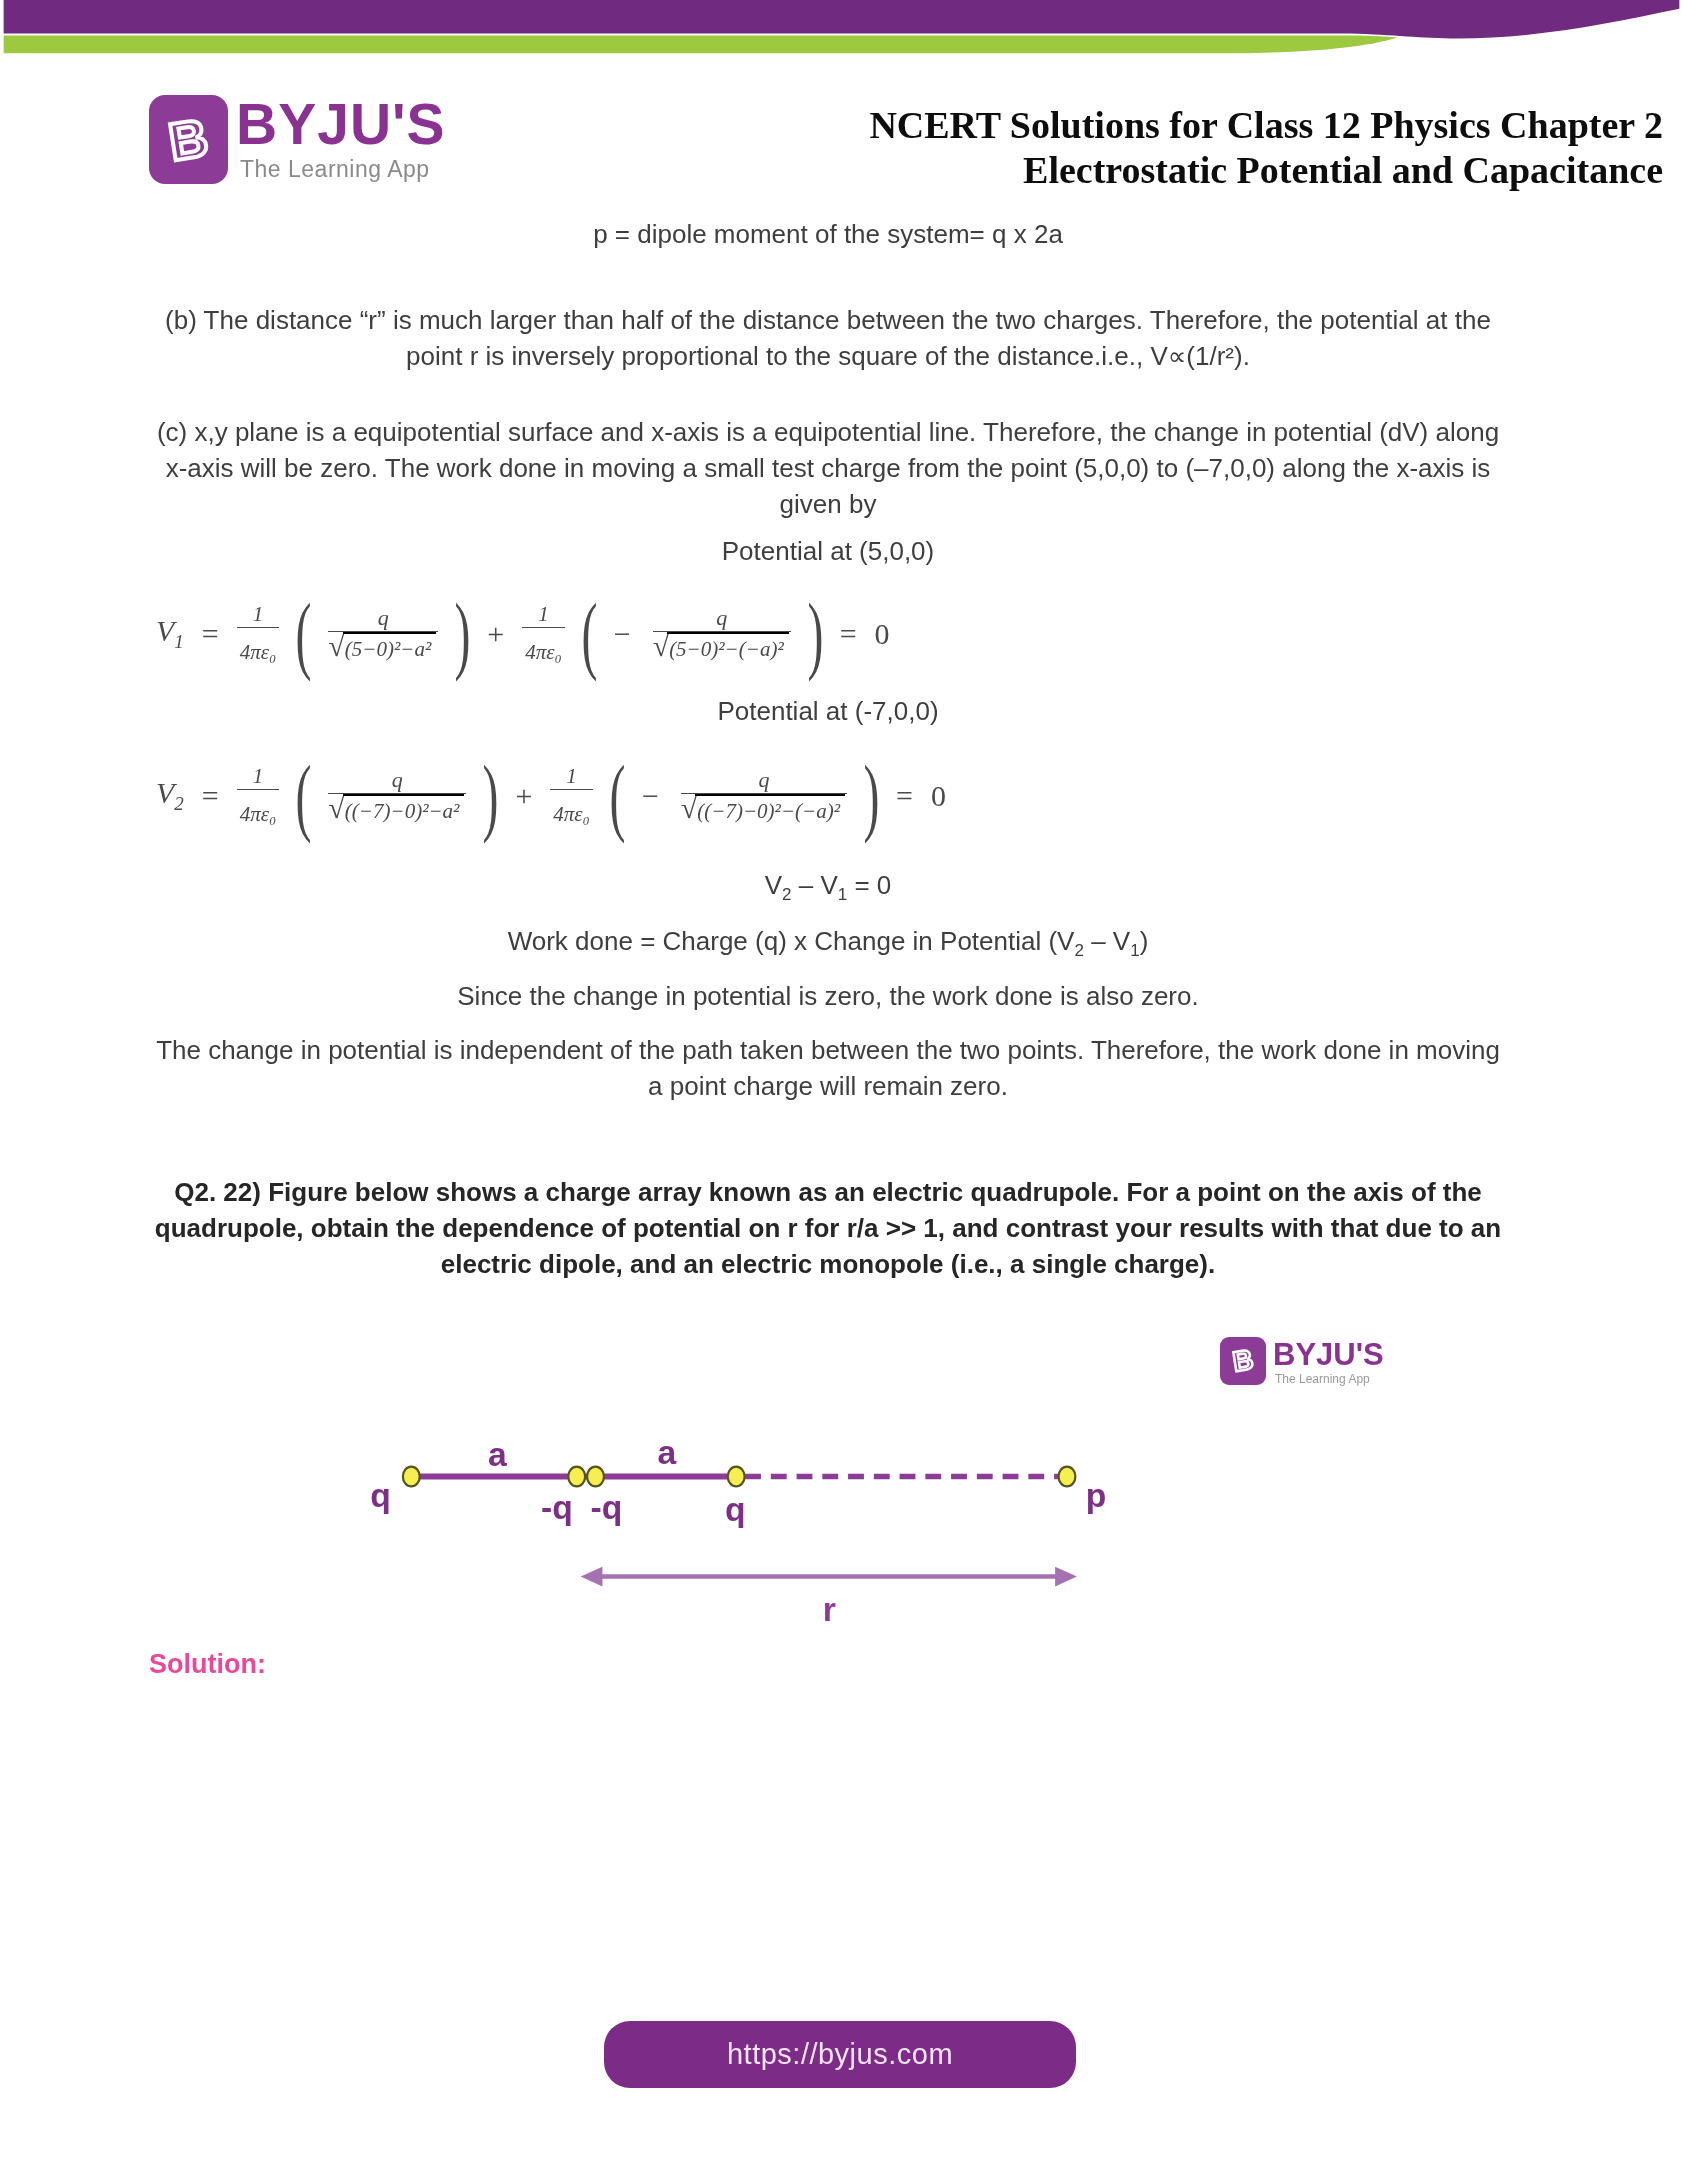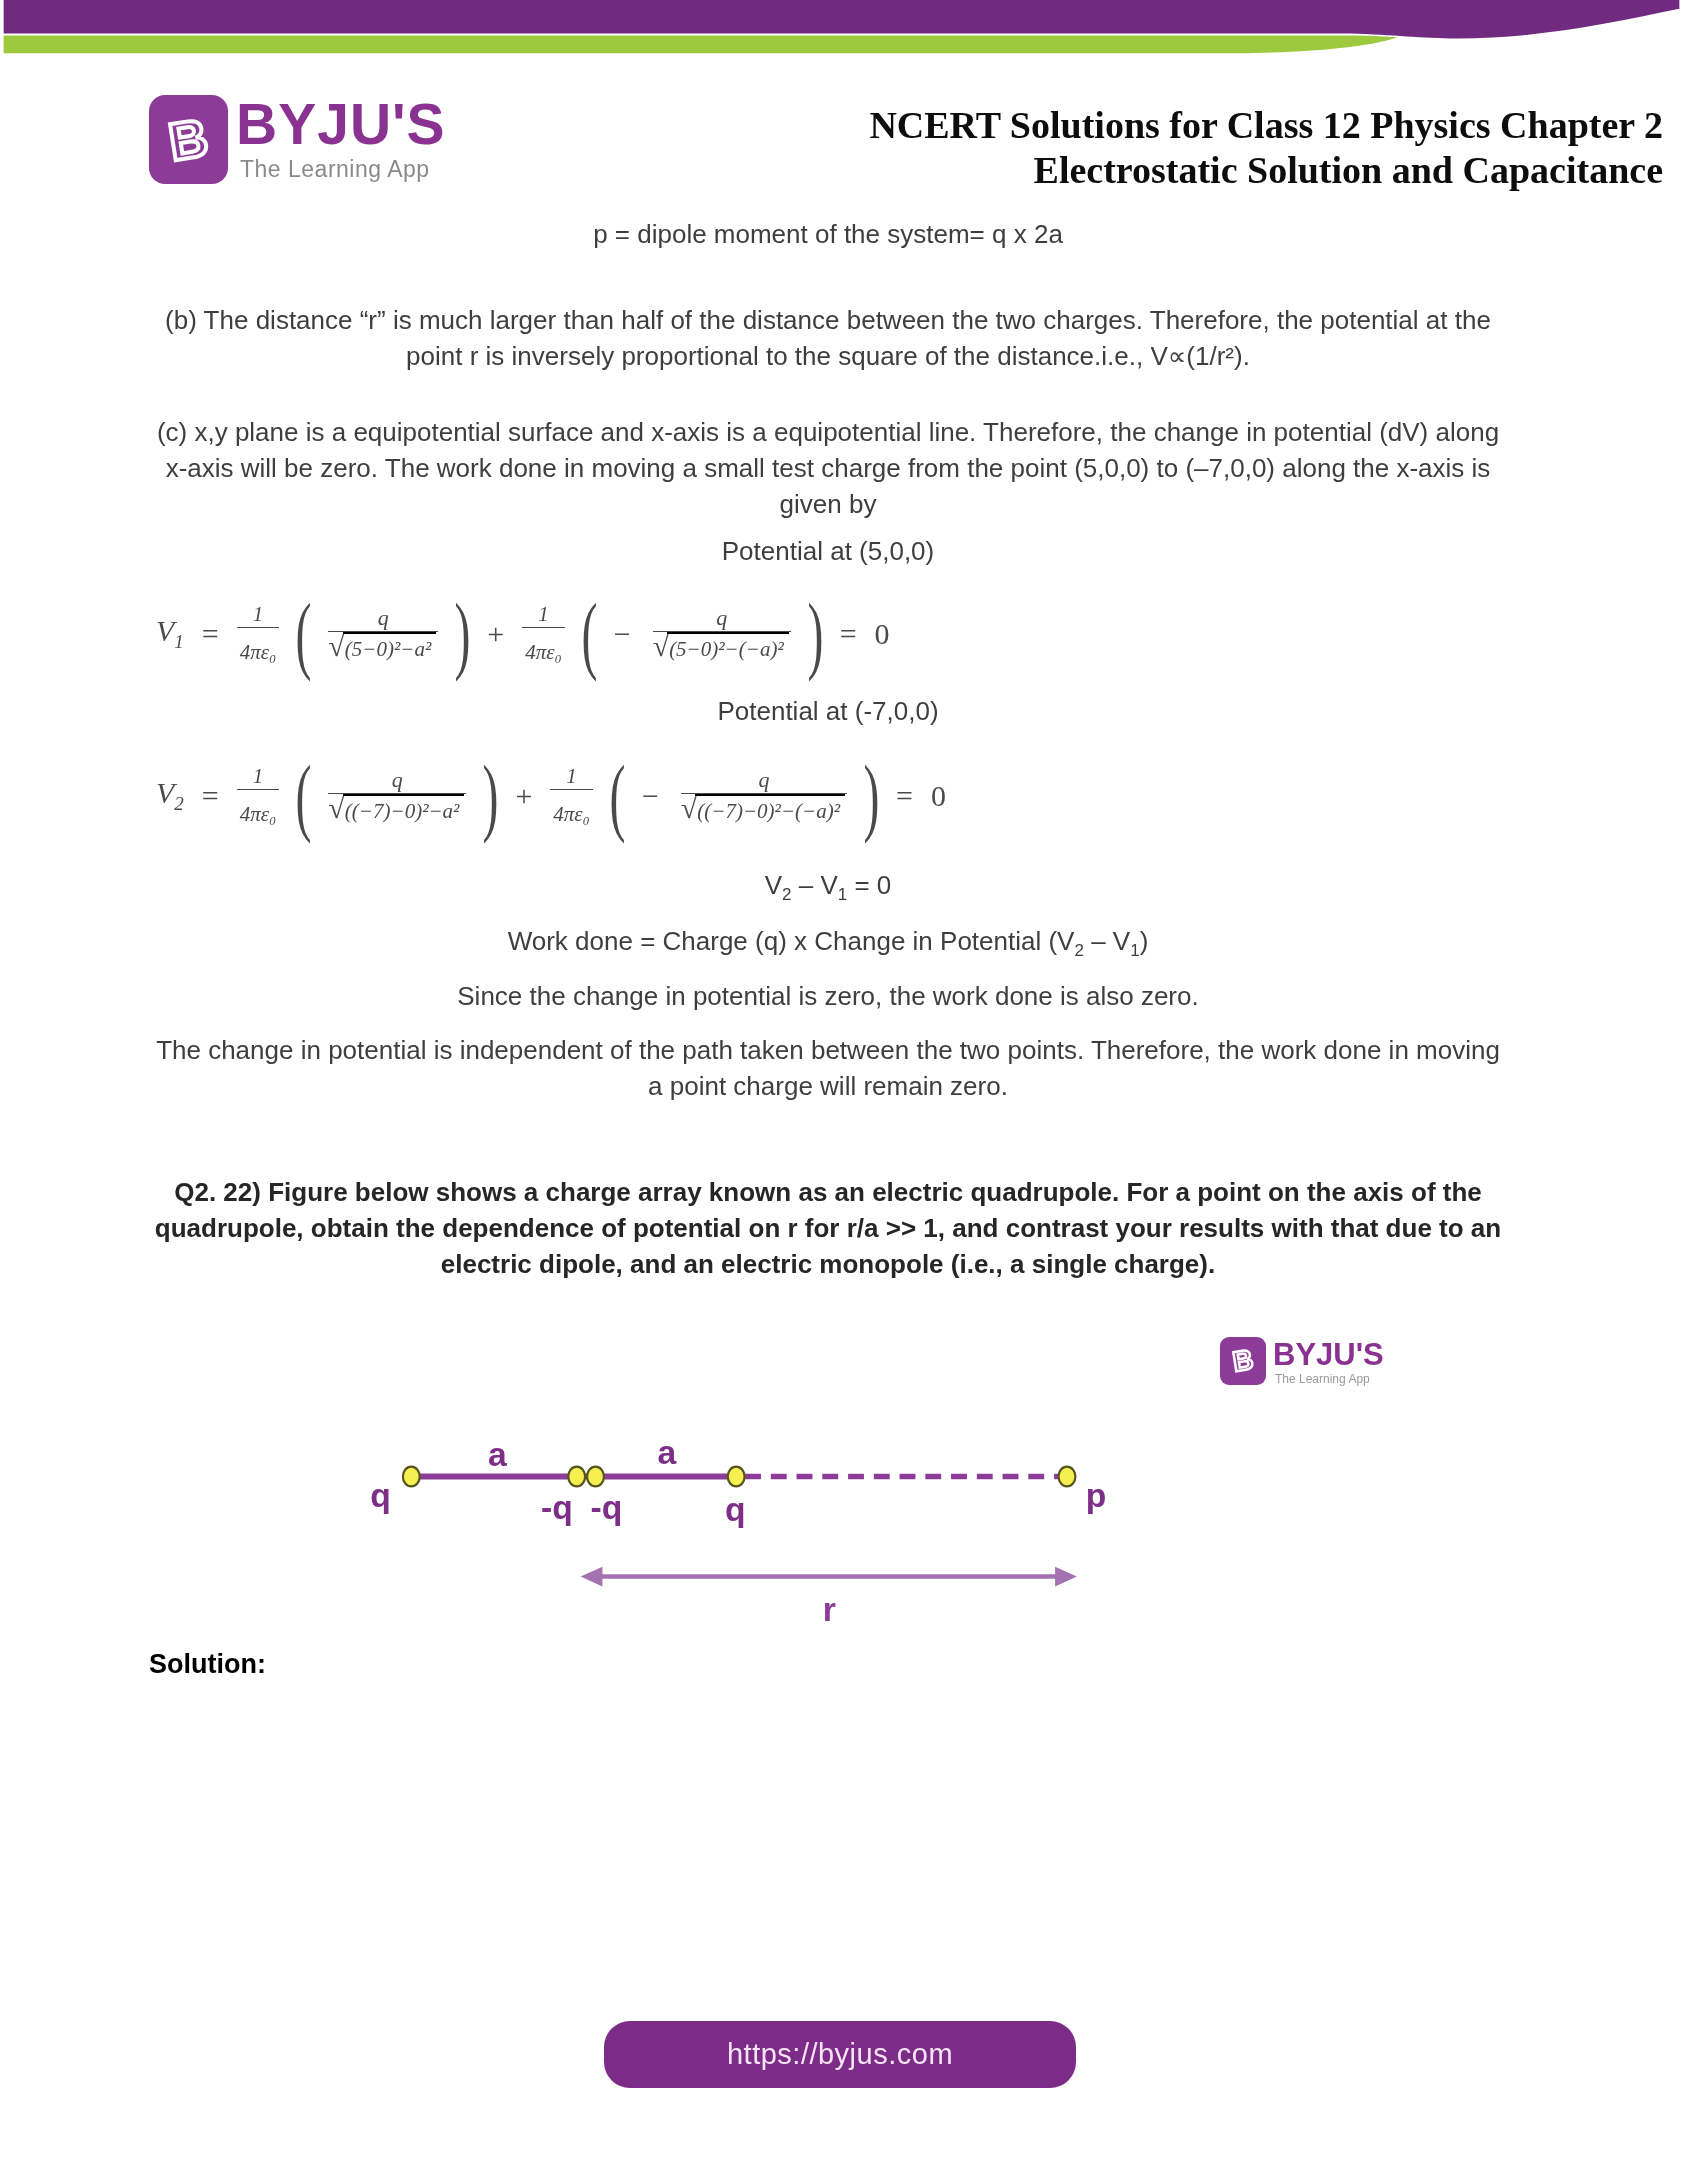--- a/index.html
+++ b/index.html
@@ -47,21 +47,21 @@
   .wm-icon { position:absolute; left:1220px; top:1337px; width:46px; height:48px; background:#8C3C96;
     border-radius:9px; display:flex; align-items:center; justify-content:center; }
   .wm-icon .bglyph { font-size:28px; font-weight:bold; color:transparent; -webkit-text-stroke:2.5px #fff; transform:rotate(-9deg); }
   .wm-word { position:absolute; left:1273px; top:1337px; font-size:31px; font-weight:bold; color:#8A3292; }
   .wm-tag { position:absolute; left:1275px; top:1372px; font-size:12px; color:#9a9a9a; }
 
   
   .diagram { position:absolute; left:337px; top:1416px; }
 
   
-  .solution { position:absolute; left:149px; top:1649px; font-size:27px; font-weight:bold; color:#000000; }
+  .solution { position:absolute; left:149px; top:1649px; font-size:27px; font-weight:bold; color:#ec4899; }
   .url-pill { position:absolute; left:604px; top:2021px; width:472px; height:67px; background:#7C2C86;
     border-radius:26px; display:flex; align-items:center; justify-content:center;
     font-size:29px; color:#F6E3F6; letter-spacing:0.5px; }
 </style>
 </head>
 <body>
 
 <div class="page">
 
   <svg class="bands" viewBox="0 0 1700 70" width="1683" height="69" aria-hidden="true">
@@ -70,21 +70,21 @@
   </svg>
 
   <div class="logo-icon">
     <span class="bglyph">B</span>
   </div>
   <div class="logo-wordmark">BYJU'S</div>
   <div class="logo-tagline">The Learning App</div>
 
   <div class="doc-title">
     <div>NCERT Solutions for Class 12 Physics Chapter 2</div>
-    <div>Electrostatic Solution and Capacitance</div>
+    <div>Electrostatic Potential and Capacitance</div>
   </div>
 
   <p class="para" style="top:216px">p = dipole moment of the system= q x 2a</p>
   <p class="para" style="top:302px">(b) The distance “r” is much larger than half of the distance between the two charges. Therefore, the potential at the point r is inversely proportional to the square of the distance.i.e., V∝(1/r²).</p>
   <p class="para" style="top:414px">(c) x,y plane is a equipotential surface and x-axis is a equipotential line. Therefore, the change in potential (dV) along x-axis will be zero. The work done in moving a small test charge from the point (5,0,0) to (–7,0,0) along the x-axis is given by</p>
   <p class="para" style="top:533px">Potential at (5,0,0)</p>
 
   <div class="formula" style="top:598px">
     <span class="fv"><span>V</span><sub>1</sub></span>
     <span class="fop">=</span>

